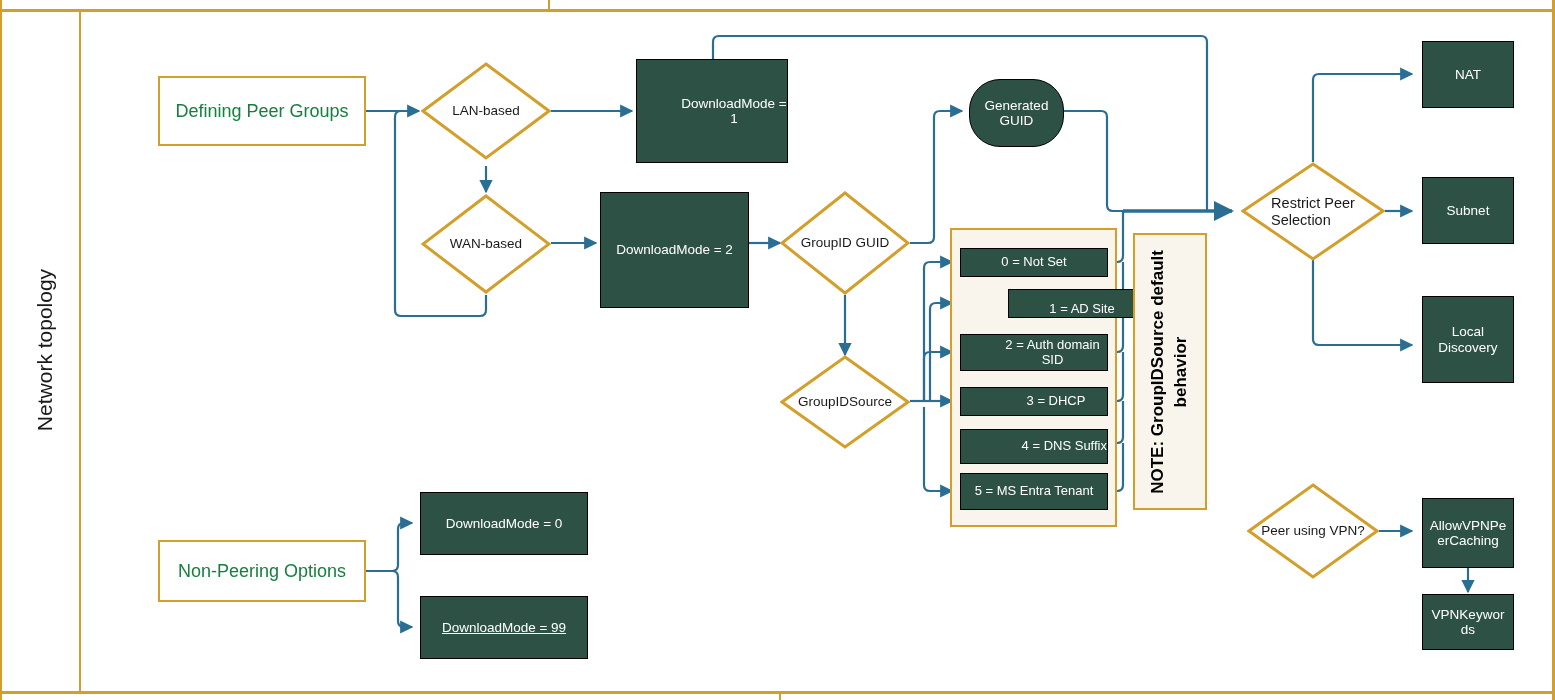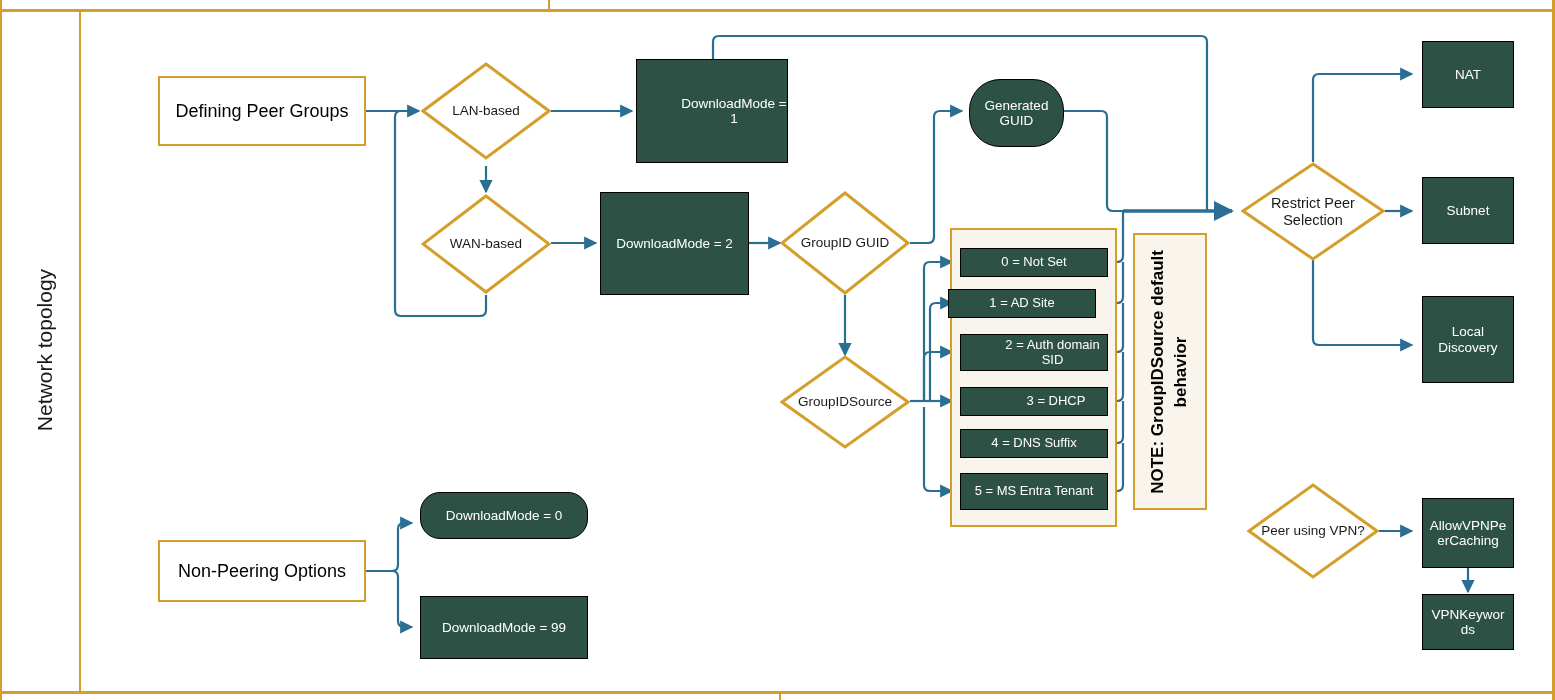--- a/index.html
+++ b/index.html
@@ -36,21 +36,21 @@
   .green {
     background: #2d5245;
     color: #ffffff;
     border: 1px solid #000000;
     font-size: 13.5px;
   }
   .green.small { font-size: 13px; }
   .outline {
     background: #ffffff;
     border: 2px solid #d39f2a;
-    color: #000000;
+    color: #15803d;
     font-size: 18px;
   }
   .group-box {
     position: absolute;
     box-sizing: border-box;
     background: #faf5ec;
     border: 2px solid #d39f2a;
   }
   .note-box {
     position: absolute;
@@ -81,21 +81,20 @@
     height: 100%;
   }
   .diamond .dlabel {
     position: absolute;
     left: 0; top: 0;
     width: 100%;
     height: 100%;
     display: flex;
     align-items: center;
     justify-content: center;
-    text-align: center;
     font-size: 13.5px;
     color: #1a1a1a;
     line-height: 1.15;
   }
   .diamond.big .dlabel { font-size: 14.5px; }
   
   .frame-line {
     position: absolute;
     background: #d39f2a;
   }
@@ -238,54 +237,54 @@
     <svg viewBox="0 0 132 96" preserveAspectRatio="none">
       <polygon points="66,2 130,48 66,94 2,48" fill="#ffffff" stroke="#d39f2a" stroke-width="3"></polygon>
     </svg>
     <div class="dlabel">Peer using VPN?</div>
   </div>
 
   <div class="node green" style="left:636px; top:59px; width:152px; height:104px;padding-left:44px;">
     <span>DownloadMode = 1</span>
   </div>
 
-  <div class="node green" style="left:600px; top:192px; width:149px; height:103px;">
+  <div class="node green" style="left:600px; top:192px; width:149px; height:116px;">
     <span>DownloadMode = 2</span>
   </div>
 
   <div class="node green" style="left:969px; top:79px; width:95px; height:68px;border-radius:31px;">
     <div>
       <div>Generated</div>
       <div>GUID</div>
     </div>
   </div>
 
-  <div class="node green" style="left:420px; top:492px; width:168px; height:47px;border-radius:20px;">
+  <div class="node green" style="left:420px; top:492px; width:168px; height:63px;">
     <span>DownloadMode = 0</span>
   </div>
 
-  <div class="node green" style="left:420px; top:596px; width:168px; height:63px;">
+  <div class="node green" style="left:420px; top:596px; width:168px; height:63px;text-decoration:underline;">
     <span>DownloadMode = 99</span>
   </div>
 
   <div class="group-box" style="left:950px; top:228px; width:167px; height:299px;"></div>
 
   <div class="node green small" style="left:960px; top:248px; width:148px; height:29px;">
     <span>0 = Not Set</span>
   </div>
-  <div class="node green small" style="left:948px; top:289px; width:148px; height:29px;">
+  <div class="node green small" style="left:1008px; top:289px; width:148px; height:29px;align-items:flex-end;">
     <span>1 = AD Site</span>
   </div>
   <div class="node green small" style="left:960px; top:334px; width:148px; height:37px;padding-left:37px;">
     <span>2 = Auth domain SID</span>
   </div>
   <div class="node green small" style="left:960px; top:387px; width:148px; height:29px;padding-left:44px;">
     <span>3 = DHCP</span>
   </div>
-  <div class="node green small" style="left:960px; top:429px; width:148px; height:29px;">
+  <div class="node green small" style="left:960px; top:429px; width:148px; height:35px;justify-content:flex-end;">
     <span>4 = DNS Suffix</span>
   </div>
   <div class="node green small" style="left:960px; top:473px; width:148px; height:37px;">
     <span>5 = MS Entra Tenant</span>
   </div>
 
   <div class="note-box" style="left:1133px; top:233px; width:74px; height:277px;">
     <div class="note-text">
       <div>NOTE: GroupIDSource default</div>
       <div>behavior</div>

